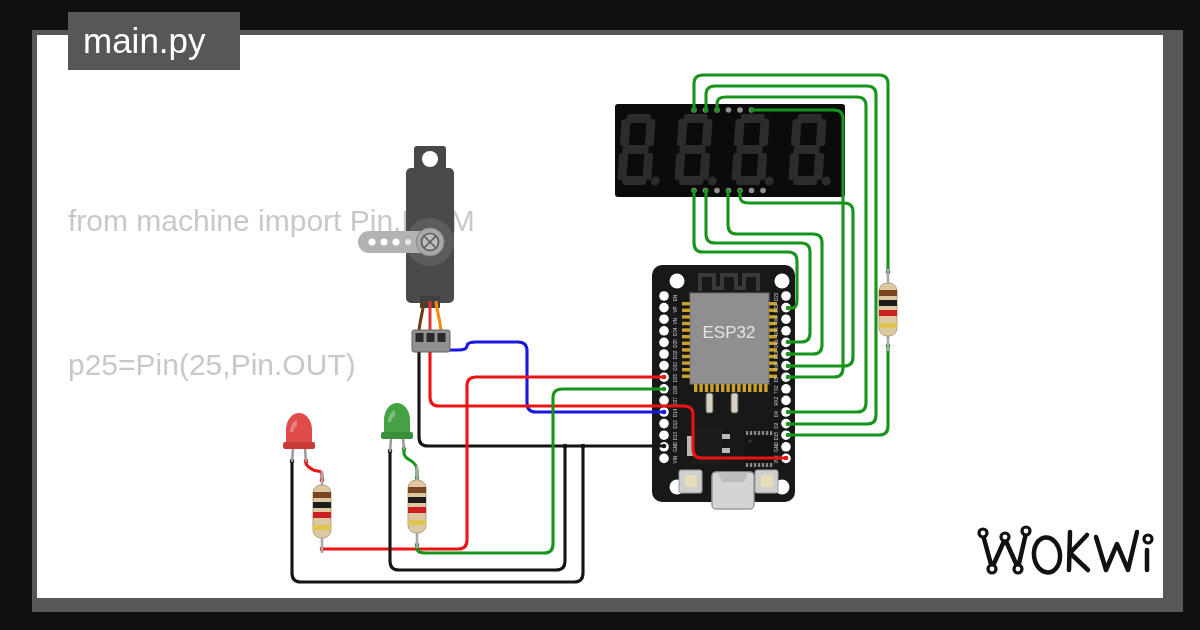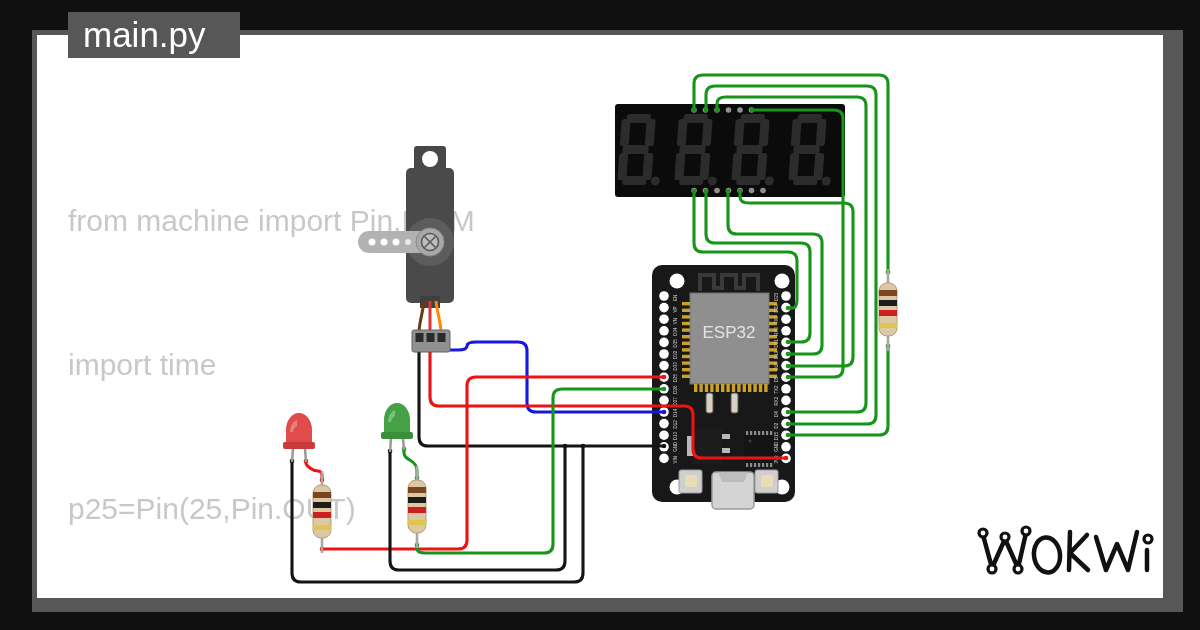--- a/index.html
+++ b/index.html
@@ -1,33 +1,32 @@
 <!DOCTYPE html>
 <html><head>
 <meta charset="utf-8">
 <style>
   html,body{margin:0;padding:0;background:#101010;width:1200px;height:630px;overflow:hidden;}
   body{position:relative;font-family:"Liberation Sans",sans-serif;}
   .frame{position:absolute;left:32px;top:30px;width:1151px;height:582px;background:#575757;z-index:1;}
   .canvas{position:absolute;left:37px;top:35px;width:1126px;height:563px;background:#ffffff;overflow:hidden;z-index:2;}
   .code{position:absolute;left:31px;top:66px;color:#c8c8c8;font-size:30px;line-height:48px;white-space:pre;}
   .code div{height:48px;}
-  .tab{position:absolute;left:68px;top:12px;width:172px;height:46px;background:#575757;color:#ffffff;
+  .tab{position:absolute;left:68px;top:12px;width:172px;height:58px;background:#575757;color:#ffffff;
        font-size:35px;display:flex;align-items:center;padding-left:15px;box-sizing:border-box;z-index:5;}
   #circuit{position:absolute;left:0;top:0;z-index:3;}
 </style>
 </head>
 <body>
 
 <div class="frame"></div>
 
 <div class="canvas">
   <div class="code">
     <div>from machine import Pin,PWM</div>
-    <div>import time</div>
     <div>p25=Pin(25,Pin.OUT)</div>
     
     
     
     
     
     
     
     
   </div>

